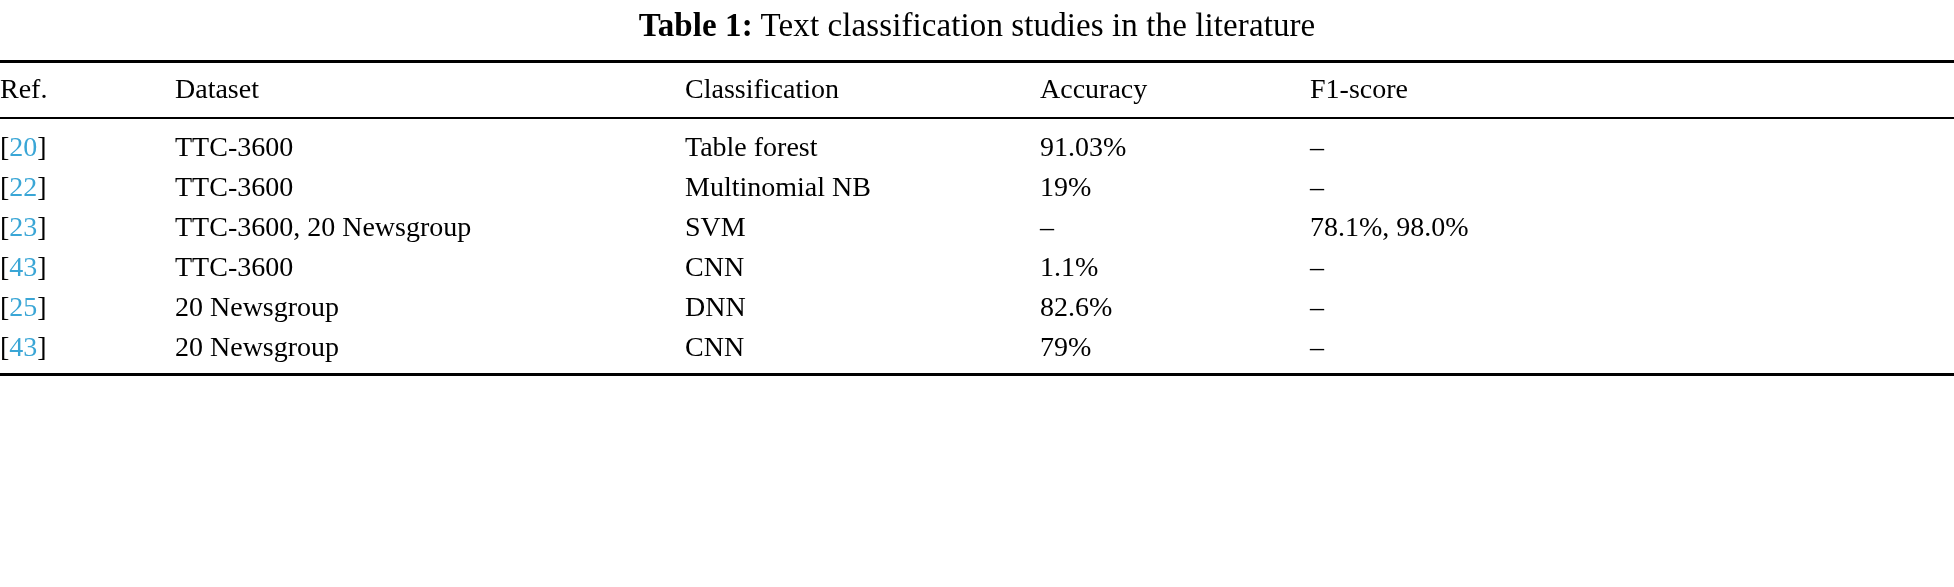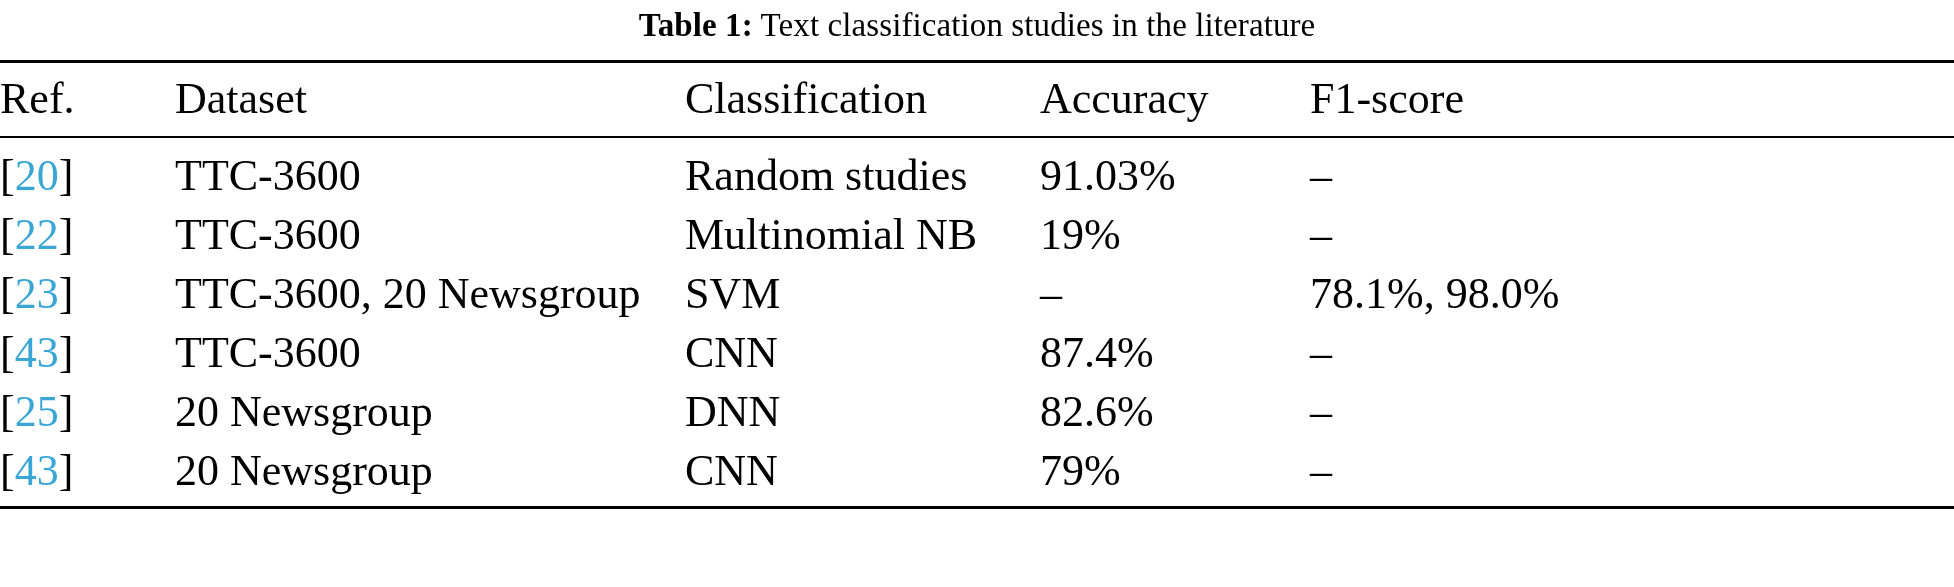--- a/index.html
+++ b/index.html
@@ -29,21 +29,21 @@
   }
   .caption .caption-label {
     font-weight: bold;
   }
   .caption .caption-text {
     font-weight: normal;
   }
   table.data-table {
     width: 100%;
     border-collapse: collapse;
-    font-size: 44px;
+    font-size: 28px;
   }
   table.data-table thead tr.header-row th {
     font-weight: normal;
     text-align: left;
     padding: 10px 0 12px 0;
     vertical-align: bottom;
   }
   thead tr.header-row th {
     border-top: 3px solid #000;
     border-bottom: 2px solid #000;
@@ -96,21 +96,21 @@
         <th>Dataset</th>
         <th>Classification</th>
         <th>Accuracy</th>
         <th>F1-score</th>
       </tr>
     </thead>
     <tbody class="body-rows">
       <tr>
         <td><span class="ref-bracket">[</span><a class="ref-link" href="#">20</a><span class="ref-bracket">]</span></td>
         <td>TTC-3600</td>
-        <td>Random studies</td>
+        <td>Table forest</td>
         <td>91.03%</td>
         <td>–</td>
       </tr>
       <tr>
         <td><span class="ref-bracket">[</span><a class="ref-link" href="#">22</a><span class="ref-bracket">]</span></td>
         <td>TTC-3600</td>
         <td>Multinomial NB</td>
         <td>19%</td>
         <td>–</td>
       </tr>
@@ -118,21 +118,21 @@
         <td><span class="ref-bracket">[</span><a class="ref-link" href="#">23</a><span class="ref-bracket">]</span></td>
         <td>TTC-3600, 20 Newsgroup</td>
         <td>SVM</td>
         <td>–</td>
         <td>78.1%, 98.0%</td>
       </tr>
       <tr>
         <td><span class="ref-bracket">[</span><a class="ref-link" href="#">43</a><span class="ref-bracket">]</span></td>
         <td>TTC-3600</td>
         <td>CNN</td>
-        <td>87.4%</td>
+        <td>1.1%</td>
         <td>–</td>
       </tr>
       <tr>
         <td><span class="ref-bracket">[</span><a class="ref-link" href="#">25</a><span class="ref-bracket">]</span></td>
         <td>20 Newsgroup</td>
         <td>DNN</td>
         <td>82.6%</td>
         <td>–</td>
       </tr>
       <tr>

